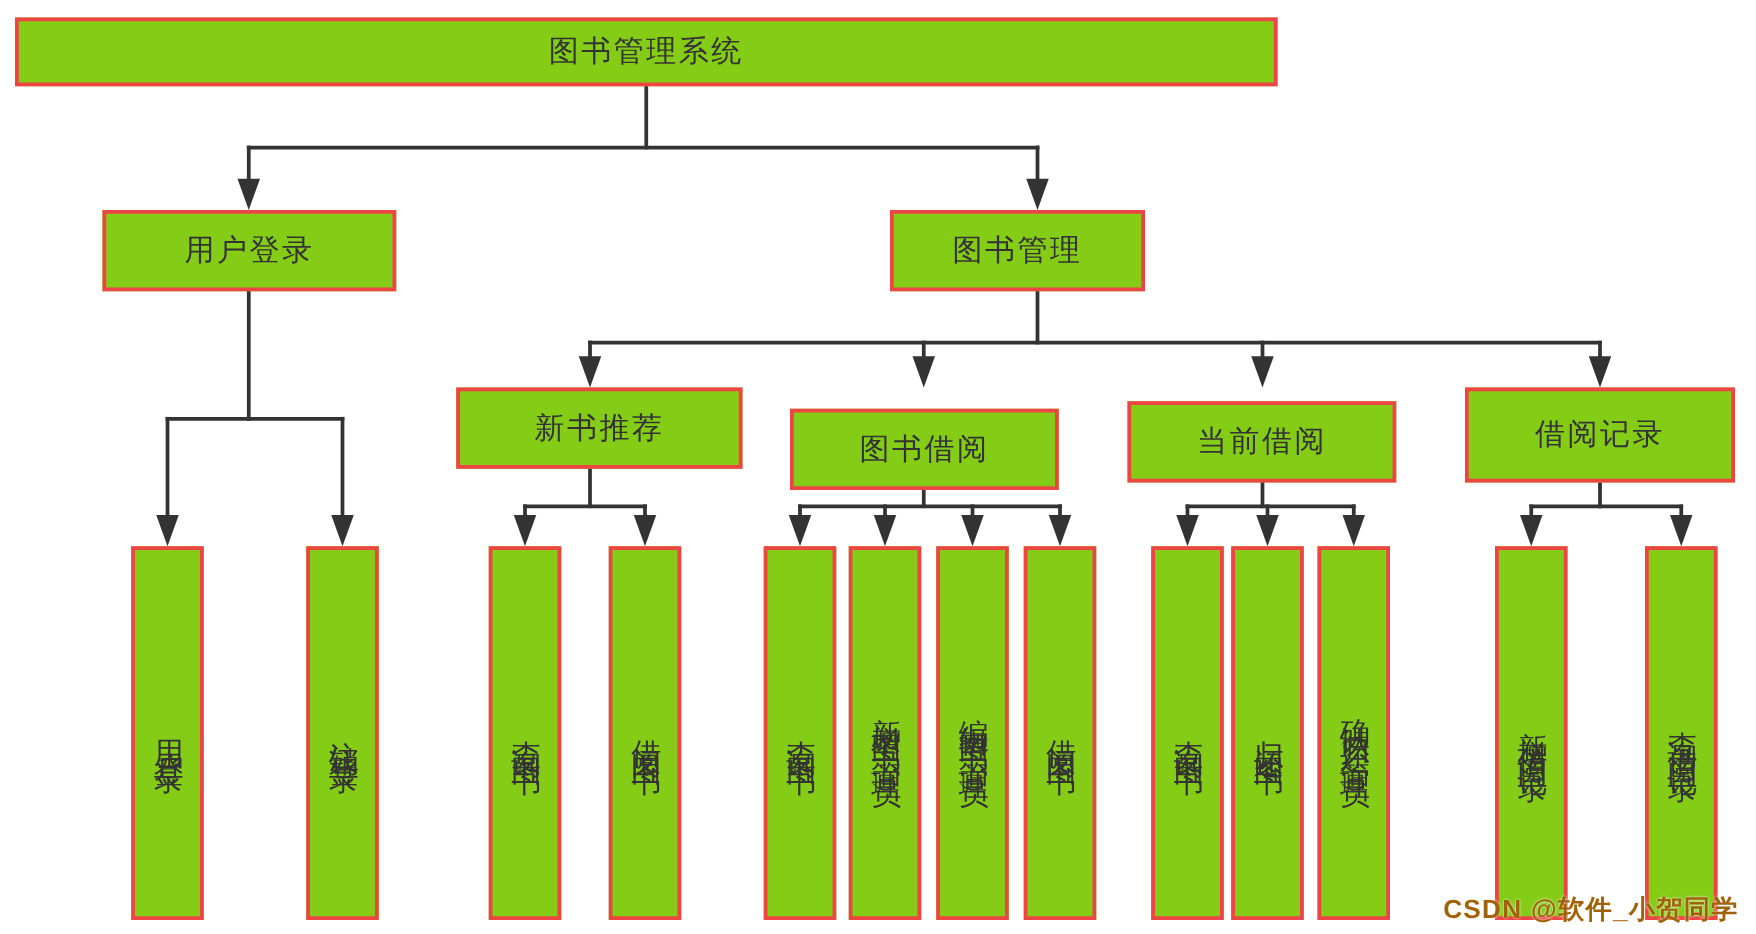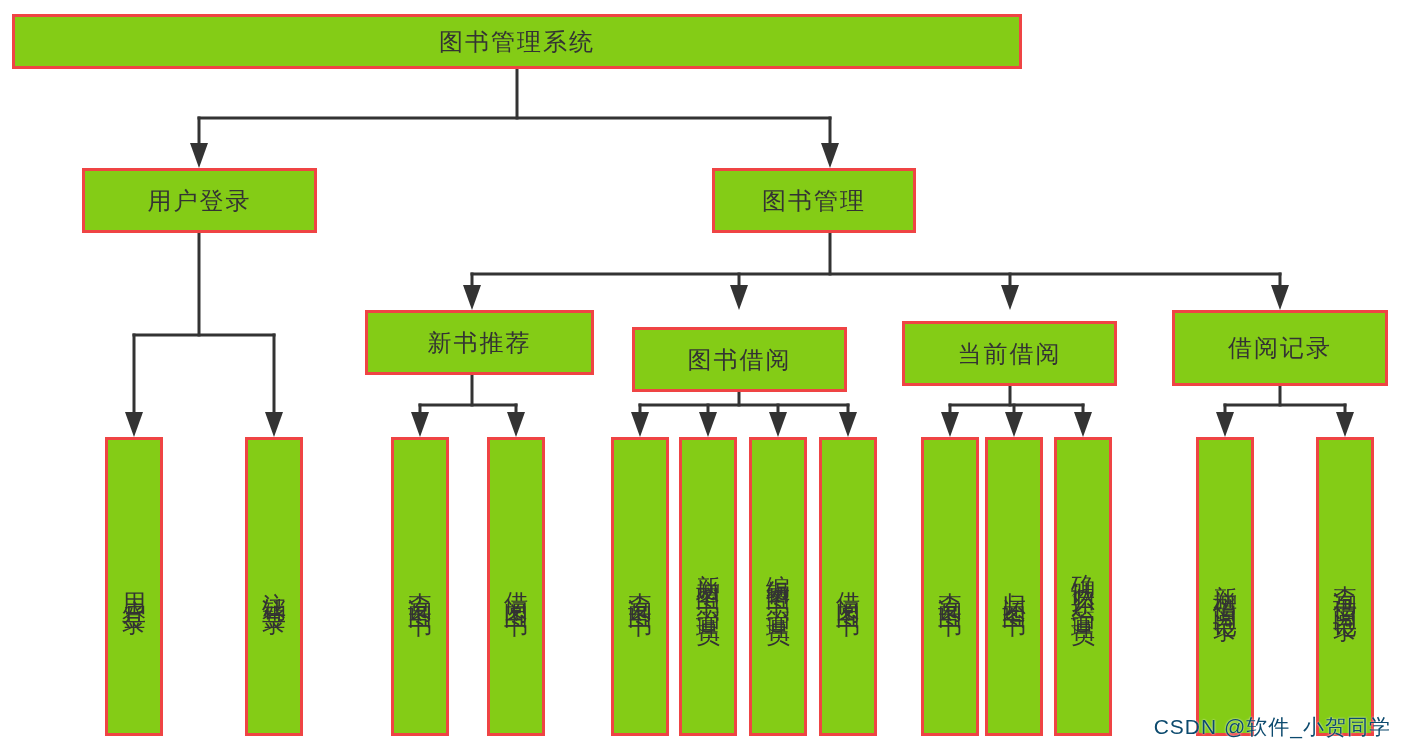--- a/index.html
+++ b/index.html
@@ -43,24 +43,25 @@
   .l3{left:391px;}  .l4{left:487px;}
   .l5{left:611px;}  .l6{left:679px;}
   .l7{left:749px;}  .l8{left:819px;}
   .l9{left:921px;}  .l10{left:985px;} .l11{left:1054px;}
   .l12{left:1196px;} .l13{left:1316px;}
   .watermark{
     position:absolute;
     right:14px;top:713px;
     font-size:21px;
     letter-spacing:1px;
-    color:#0c4a6e;
+    color:#a16207;
     text-shadow:0 0 2px #ffffff;
     z-index:5;
     white-space:nowrap;
+    font-weight:bold;
   }
 </style>
 <title>图书管理系统</title></head>
 <body>
 
 <div class="canvas" data-name="diagram-canvas">
 
   <svg class="connector-svg" data-name="connector-lines" width="1405" height="747" viewBox="0 0 1405 747">
       <line x1="517" y1="69" x2="517" y2="118" stroke="#333333" stroke-width="3" stroke-linecap="square"></line>
       <line x1="199" y1="118" x2="830" y2="118" stroke="#333333" stroke-width="3" stroke-linecap="square"></line>

